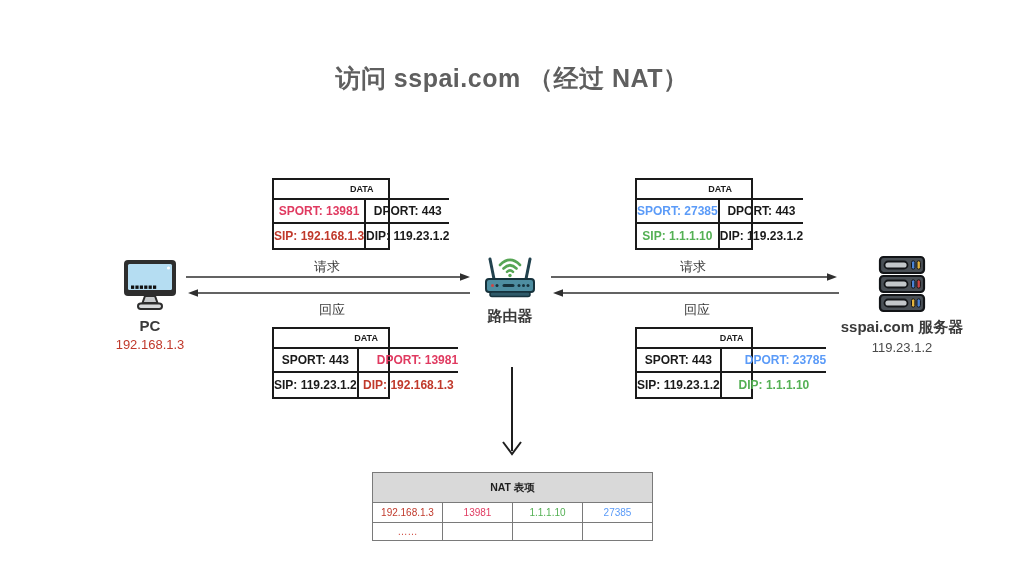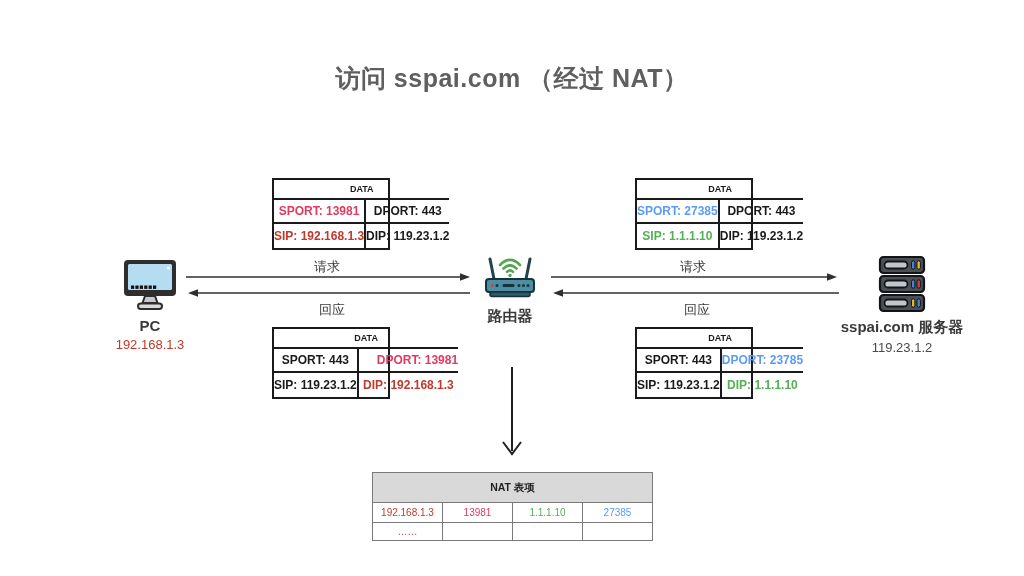--- a/index.html
+++ b/index.html
@@ -152,21 +152,21 @@
     <div class="pt-header">DATA</div>
     <div class="pt-cell c1 r1" style="color: rgb(26, 26, 26);">SPORT: 443</div>
     <div class="pt-cell r1" style="color: rgb(224, 58, 96); padding-left: 18px;">DPORT: 13981</div>
     <div class="pt-cell c1" style="color: rgb(26, 26, 26);">SIP: 119.23.1.2</div>
     <div class="pt-cell" style="color: rgb(192, 57, 43);">DIP: 192.168.1.3</div>
   </div>
 
   <div class="packet-table" id="pkt-server-to-router">
     <div class="pt-header">DATA</div>
     <div class="pt-cell c1 r1" style="color: rgb(26, 26, 26);">SPORT: 443</div>
-    <div class="pt-cell r1" style="color: rgb(91, 155, 248);">DPORT: 23785</div>
+    <div class="pt-cell r1" style="color: rgb(91, 155, 248); padding-left: 23px;">DPORT: 23785</div>
     <div class="pt-cell c1" style="color: rgb(26, 26, 26);">SIP: 119.23.1.2</div>
     <div class="pt-cell" style="color: rgb(84, 176, 84);">DIP: 1.1.1.10</div>
   </div>
 
   <div class="device" id="dev-pc">
     <svg width="58" height="54" viewBox="0 0 58 54">
       <rect x="3" y="2" width="52" height="36" rx="4" fill="#2e2e2e"></rect>
       <rect x="7" y="6" width="44" height="26" rx="1.5" fill="#b5ddf2"></rect>
       <circle cx="47.5" cy="10" r="1.6" fill="#ffffff"></circle>
       <rect x="10" y="27.5" width="3.2" height="3.4" fill="#111111"></rect>

